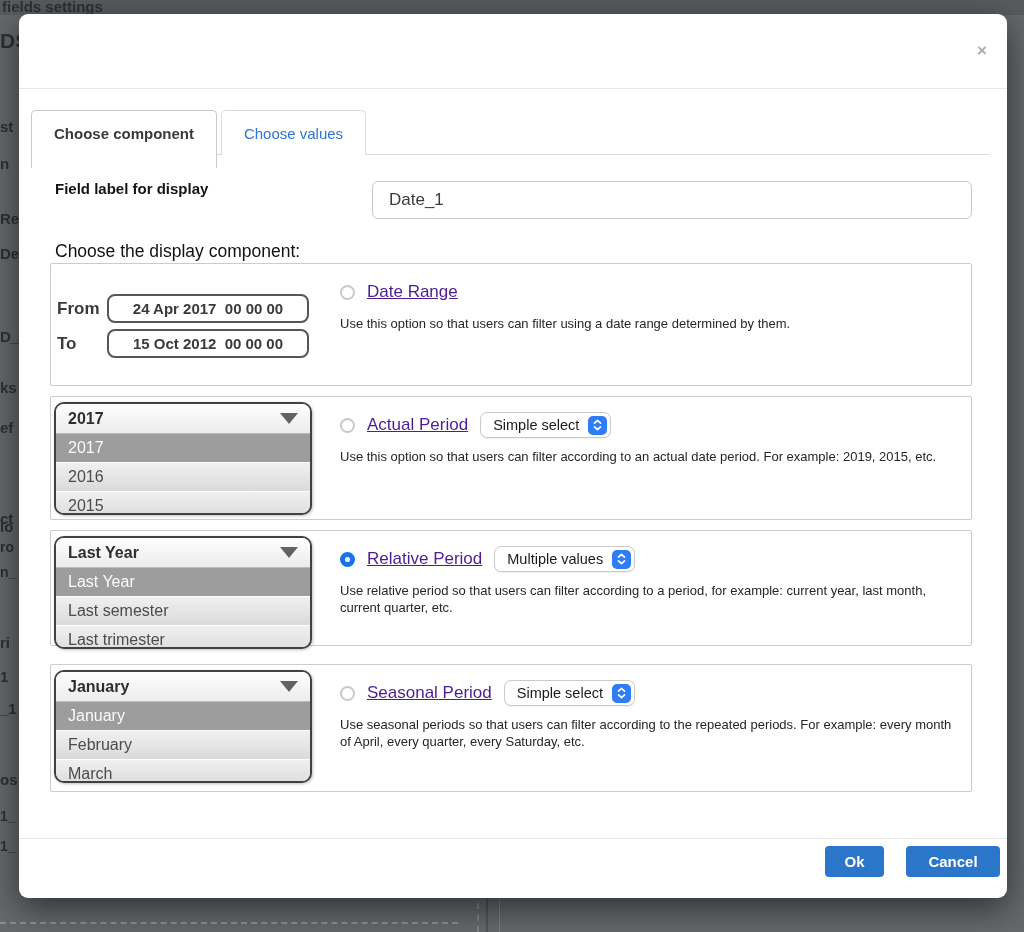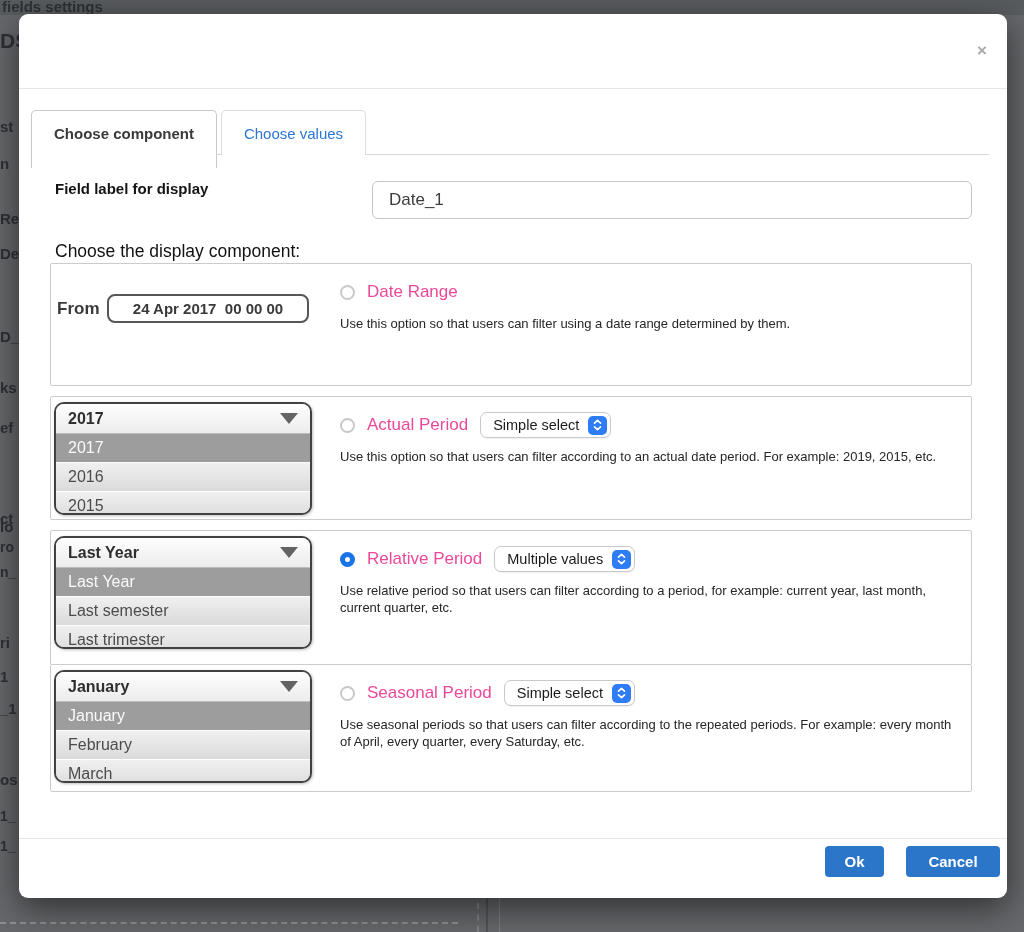--- a/index.html
+++ b/index.html
@@ -58,26 +58,26 @@
   .field-input{position:absolute;left:353px;top:167px;width:600px;height:38px;box-sizing:border-box;
                border:1px solid #c6c6c6;border-radius:6px;padding:0 0 0 16px;font-size:17px;
                color:#3c3c3c;font-family:"Liberation Sans",sans-serif;outline:none;background:#fff;}
   .section-heading{position:absolute;left:36px;top:227px;font-size:17.5px;color:#121212;}
 
   
   .opt-box{position:absolute;left:31px;width:922px;box-sizing:border-box;border:1px solid #ccc;
            border-radius:2px;background:#fff;}
   .box1{top:249px;height:123px;}
   .box2{top:382px;height:124px;}
-  .box3{top:516px;height:135px;}
+  .box3{top:516px;height:116px;}
   .box4{top:650px;height:128px;}
 
   .opt-right{position:absolute;left:289px;top:15px;right:12px;}
   .opt-head{display:flex;align-items:center;gap:12px;height:26px;}
-  .opt-label{font-size:17px;color:#ec4899;}
+  .opt-label{font-size:17px;color:#4c1d95;text-decoration:underline;}
   .opt-desc{margin:10px 0 0 0;font-size:13px;line-height:1.32;color:#262626;max-width:612px;}
 
   .radio{width:15px;height:15px;border-radius:50%;background:#fff;border:2px solid #c8c8c8;
          box-sizing:border-box;flex:0 0 auto;cursor:pointer;position:relative;}
   .radio-checked{background:var(--radio-blue,#1a73e8);border-color:var(--radio-blue,#1a73e8);}
   .radio-checked::after{content:'';position:absolute;left:3px;top:3px;width:5px;height:5px;
                         border-radius:50%;background:#fff;}
 
   .select-pill{display:inline-flex;align-items:center;gap:9px;height:26px;box-sizing:border-box;
                border:1px solid #c9c9c9;border-radius:7px;background:#fff;padding:0 3px 0 12px;
@@ -160,20 +160,24 @@
     <input class="field-input" value="Date_1" style="">
 
     <div class="section-heading">Choose the display component:</div>
 
     <div class="opt-box box1">
       <div class="range-illus">
         <div class="rrow">
           <span class="rlabel">From</span>
           <span class="rvalue">24 Apr 2017  00 00 00</span>
         </div>
+        <div class="rrow">
+          <span class="rlabel">To</span>
+          <span class="rvalue">15 Oct 2012  00 00 00</span>
+        </div>
       </div>
       <div class="opt-right">
         <div class="opt-head">
           <span class="radio"></span>
           <span class="opt-label">Date Range</span>
         </div>
         <p class="opt-desc">Use this option so that users can filter using a date range determined by them.</p>
       </div>
     </div>
 

